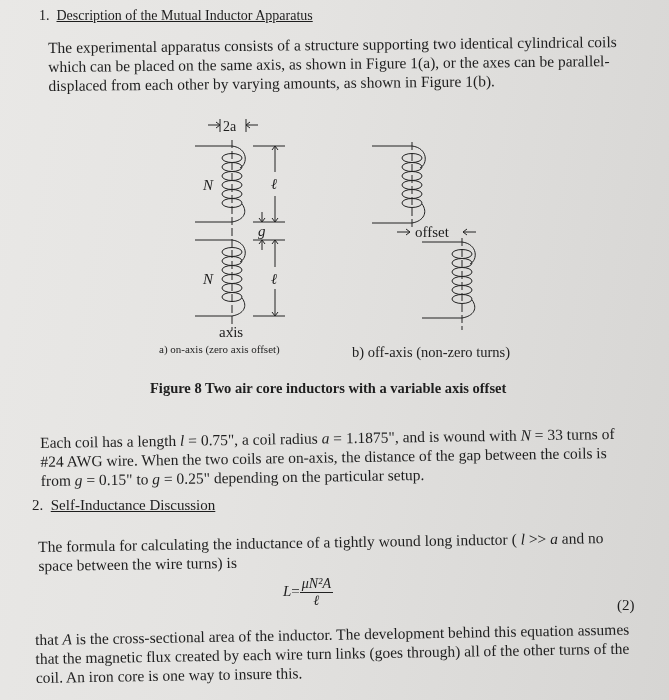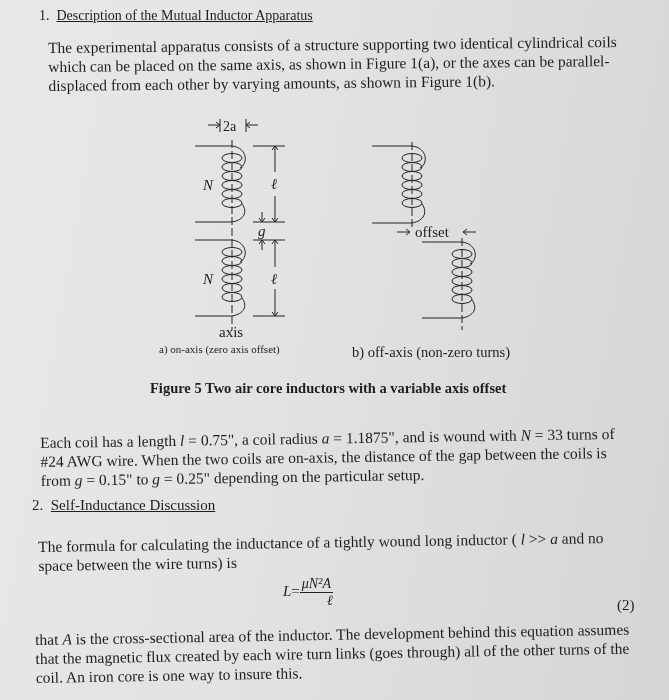--- a/index.html
+++ b/index.html
@@ -18,21 +18,21 @@
   .p1 { left:48px; top:38px; width:580px; transform: rotate(-0.6deg); transform-origin:left top; }
   .fig { left:150px; top:112px; width:350px; height:232px; }
   .cap-a { left:159px; top:343px; font-size:11px; }
   .cap-b { left:352px; top:344px; font-size:14.5px; }
   .figtitle { left:150px; top:380px; font-size:14.5px; font-weight:bold; }
   .p2 { left:40px; top:433px; width:600px; transform: rotate(-0.9deg); transform-origin:left top; }
   .h2 { left:32px; top:497px; font-size:15px; }
   .h2 .u { text-decoration: underline; }
   .p3 { left:38px; top:537px; width:600px; transform: rotate(-0.9deg); transform-origin:left top; }
   .eq { left:283px; top:576px; font-size:15px; font-style:italic; }
-  .eq .frac { display:inline-block; vertical-align:middle; text-align:right; }
+  .eq .frac { display:inline-block; vertical-align:middle; text-align:center; }
   .eq .num { border-bottom:1px solid #222; padding:0 2px; font-size:14px; }
   .eq .den { font-size:14px; }
   .eqno { left:617px; top:597px; font-size:15px; }
   .p4 { left:35px; top:630px; width:600px; transform: rotate(-1.0deg); transform-origin:left top; }
   i { font-style:italic; }
 </style>
 </head>
 <body>
 
 <div class="page">
@@ -139,21 +139,21 @@
       <text x="121" y="77" font-style="italic">ℓ</text>
       <text x="121" y="172" font-style="italic">ℓ</text>
       <text x="108" y="124" font-style="italic">g</text>
       <text x="69" y="225">axis</text>
       <text x="265" y="125">offset</text>
     </g>
   </svg>
 
   <div class="abs cap-a">a) on-axis (zero axis offset)</div>
   <div class="abs cap-b">b) off-axis (non-zero turns)</div>
-  <div class="abs figtitle">Figure 5  Two air core inductors with a variable axis offset</div>
+  <div class="abs figtitle">Figure 8  Two air core inductors with a variable axis offset</div>
 
   <div class="abs para p2">
     <span>Each coil has a length </span><i>l</i><span> = 0.75", a coil radius </span><i>a</i><span> = 1.1875", and is wound with </span><i>N</i><span> = 33 turns of #24 AWG wire.  When the two coils are on-axis, the distance of the gap between the coils is from </span><i>g</i><span> = 0.15" to </span><i>g</i><span> = 0.25" depending on the particular setup.</span>
   </div>
 
   <div class="abs h2">
     <span>2.</span>&nbsp;
     <span class="u">Self-Inductance Discussion</span>
   </div>
 

